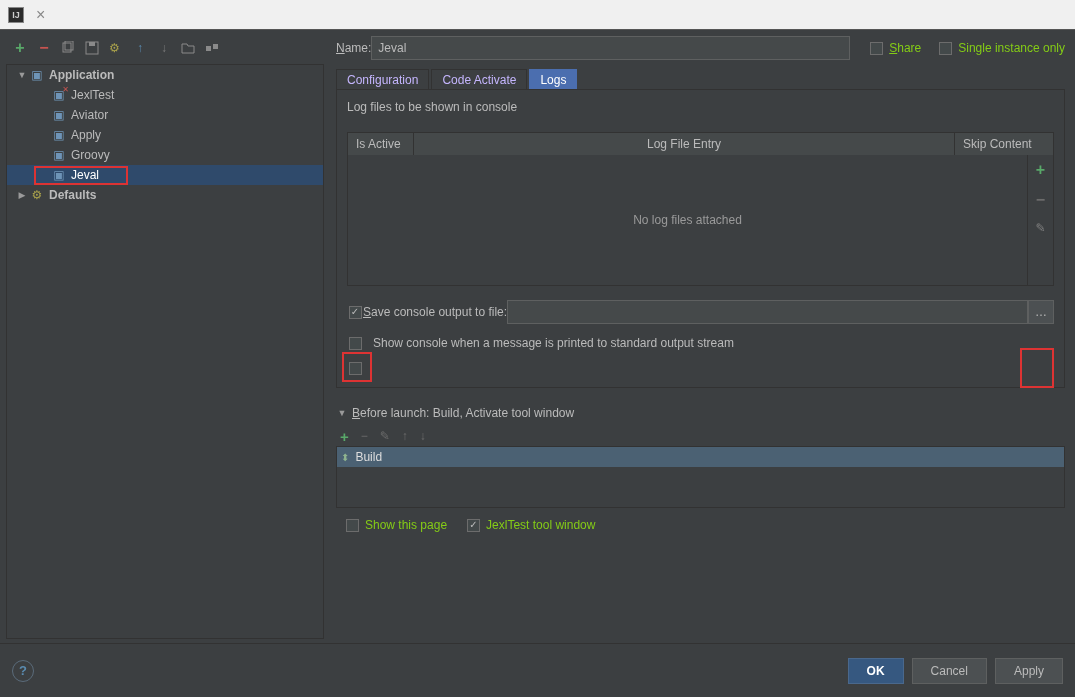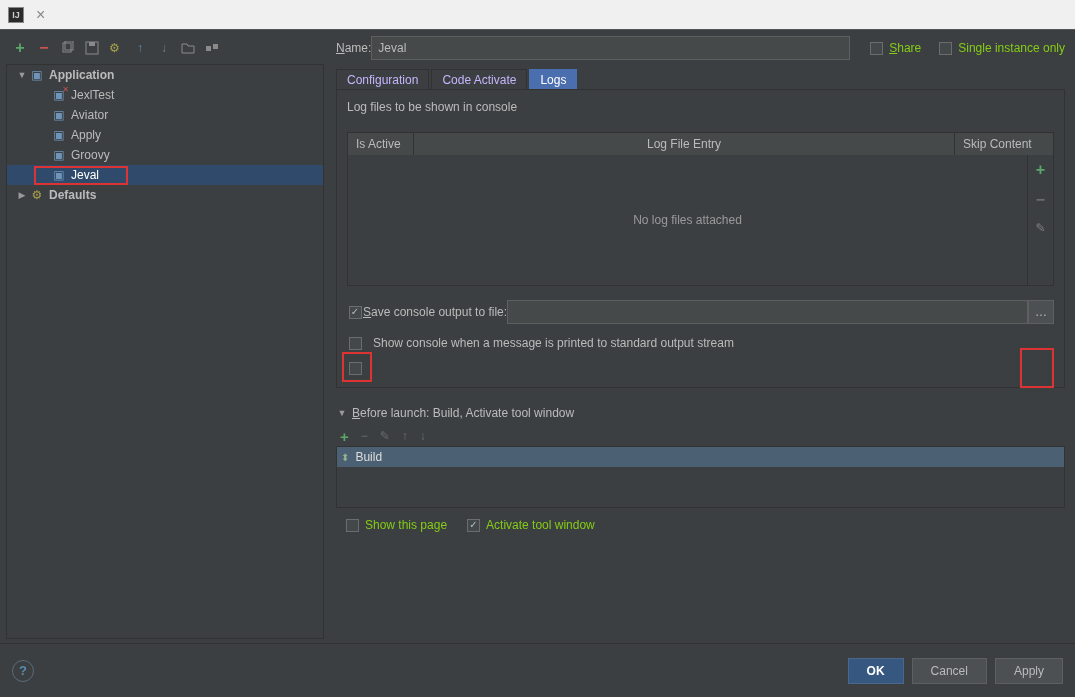--- a/index.html
+++ b/index.html
@@ -257,21 +257,21 @@
           <span>Build</span>
         </div>
       </div>
       <div class="bottom-checks">
         <label class="chklabel">
           <span class="chk"></span>
           <span>Show this page</span>
         </label>
         <label class="chklabel">
           <span class="chk checked"></span>
-          <span>Activate tool window</span>
+          <span>JexlTest tool window</span>
         </label>
       </div>
     </div>
   </div>
 </div>
 
 <div class="footer">
   <div class="help-icon">?</div>
   <div class="footer-space"></div>
   <div class="btn primary">OK</div>

